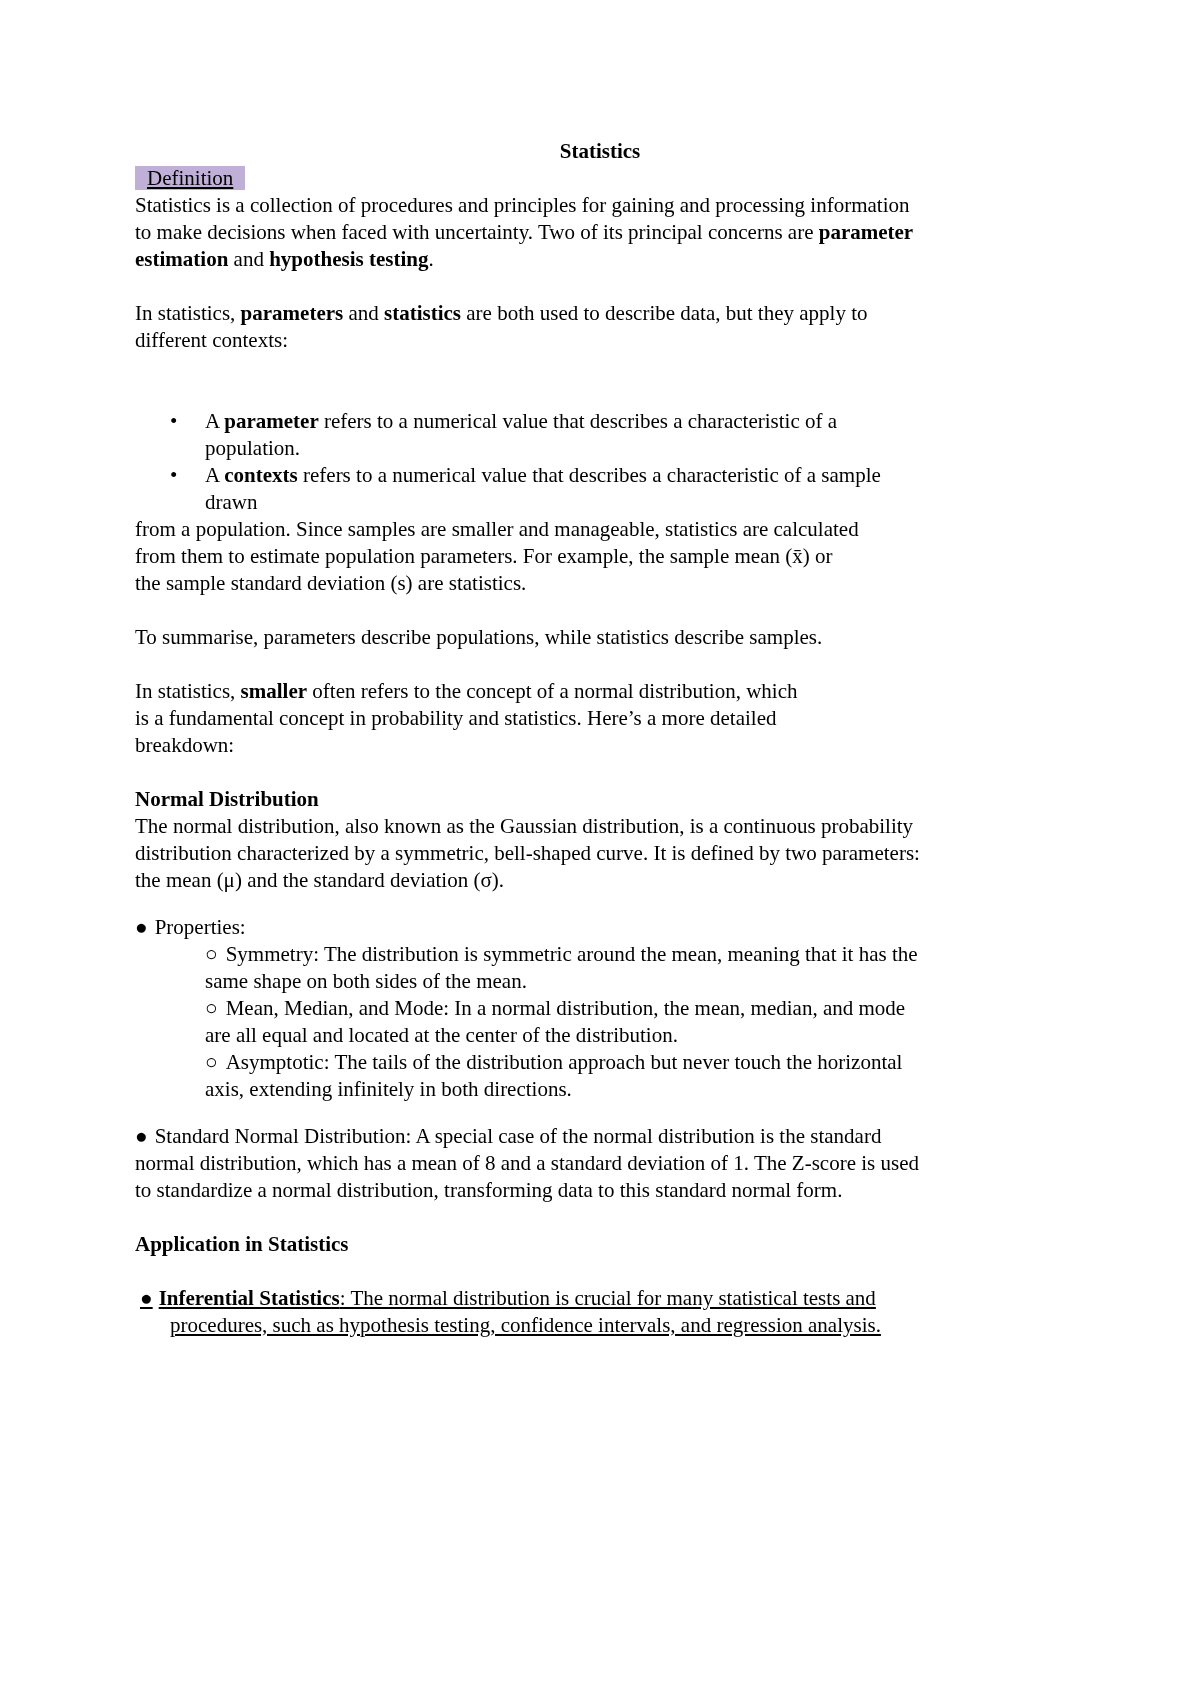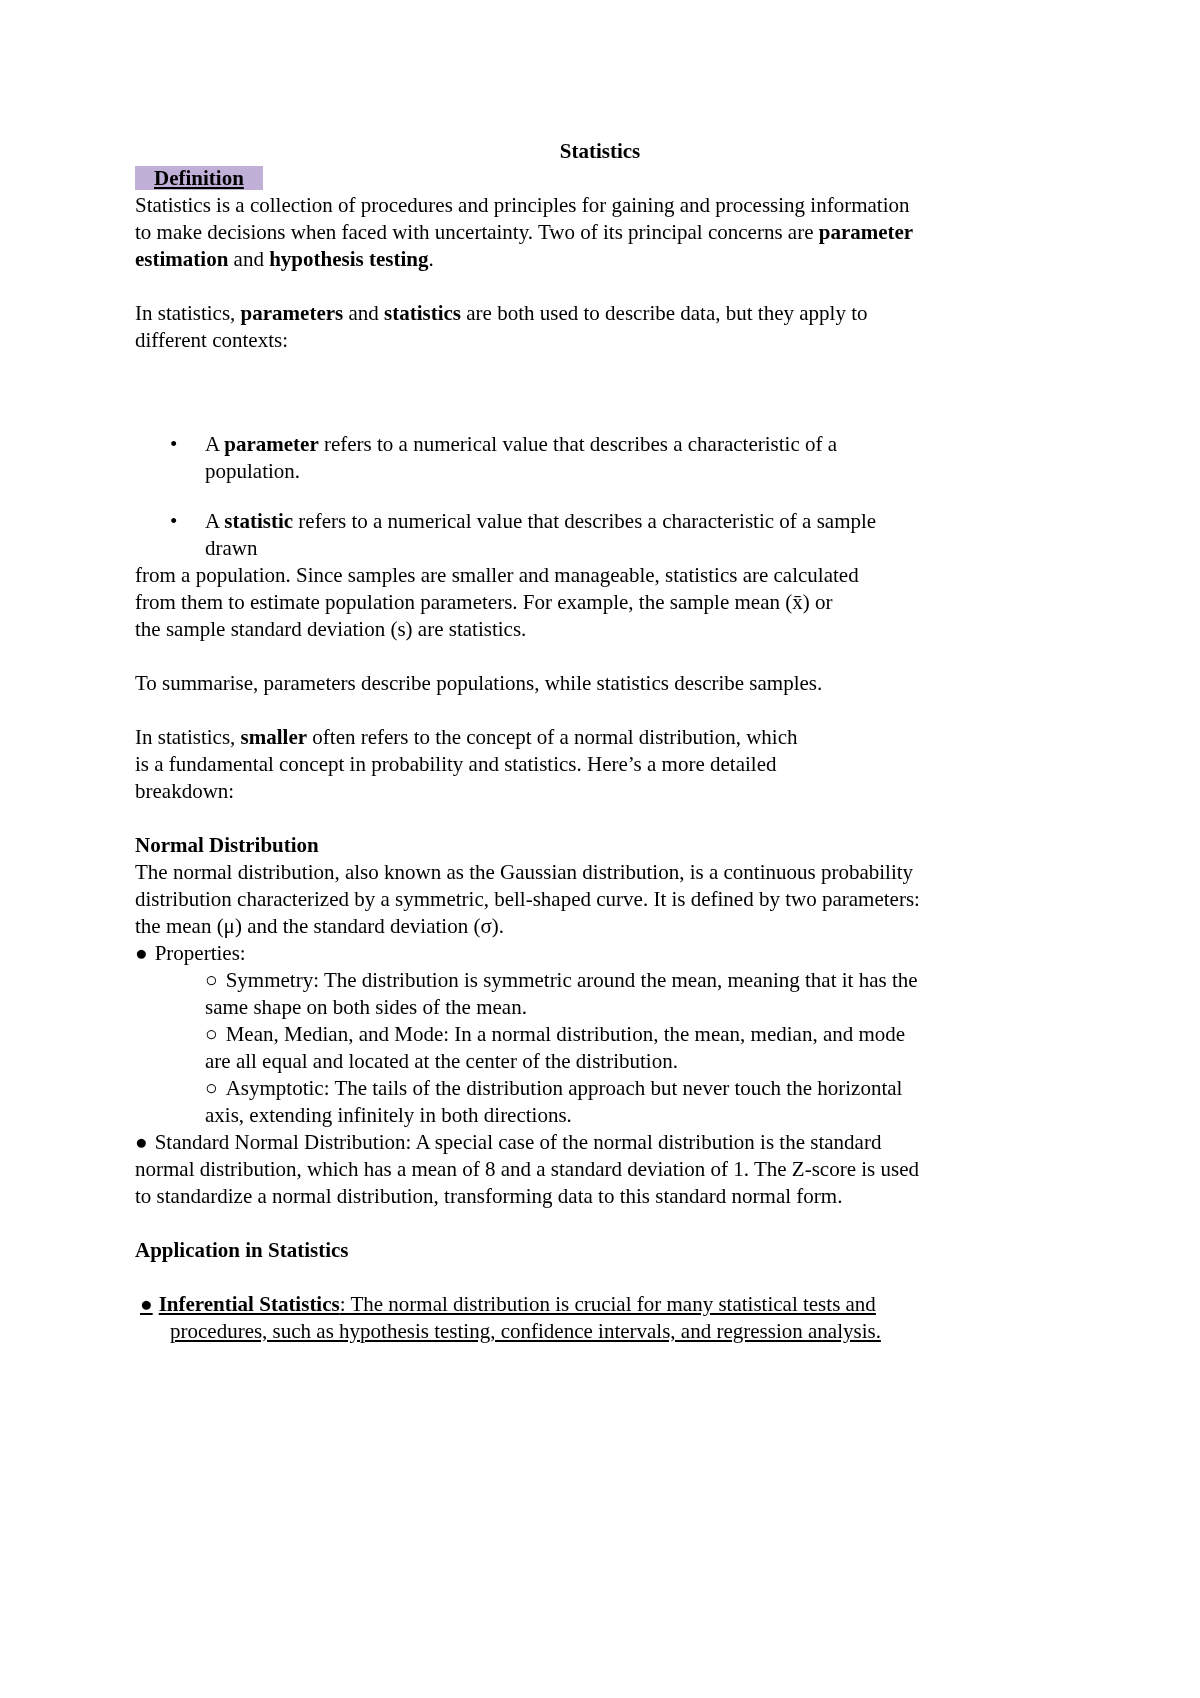--- a/index.html
+++ b/index.html
@@ -20,38 +20,38 @@
   }
   .blk {
     margin: 0;
     font-size: 21px;
     line-height: 27px;
     white-space: pre-wrap;
   }
   .b-title { text-align: center; font-weight: bold; }
   .b-hl .hl {
     background: var(--hl, #c0b0d8);
-    font-weight: bold;
+    font-weight: normal;
     text-decoration: underline;
-    padding: 0 19px;
+    padding: 0 12px;
   }
   .b-blank { height: 27px; }
   .b-head { font-weight: bold; }
   .bold { font-weight: bold; }
 
   
-  .b-li1 { padding-left: 70px; margin-top: 23px; }
+  .b-li1 { padding-left: 70px; }
   .b-li1 .marker { display: inline-block; width: 35px; margin-left: -35px; }
 
   
   .b-li2 { padding-left: 70px; }
   .b-li2 .marker { margin-right: 8px; }
 
   
-  .b-lid { padding-left: 0; }
+  .b-lid { padding-left: 0; margin-top: 20px; }
   .b-lid .marker { margin-right: 7px; }
 
   
   .b-lih { padding-left: 35px; text-indent: -30px; text-decoration: underline; }
   .b-lih .marker { margin-right: 6px; }
 </style>
 </head>
 <body>
 
 <main class="page">
@@ -61,21 +61,21 @@
       <p class="blk b-para"><span>Statistics is a collection of procedures and principles for gaining and processing information
 to make decisions when faced with uncertainty. Two of its principal concerns are </span><span class="bold">parameter
 estimation</span><span> and </span><span class="bold">hypothesis testing</span><span>.</span></p>
       <p class="blk b-blank"></p>
       <p class="blk b-para"><span>In statistics, </span><span class="bold">parameters</span><span> and </span><span class="bold">statistics</span><span> are both used to describe data, but they apply to
 different contexts:</span></p>
       <p class="blk b-blank"></p>
       <p class="blk b-blank"></p>
       <p class="blk b-li1"><span class="marker">•</span><span>A </span><span class="bold">parameter</span><span> refers to a numerical value that describes a characteristic of a
 population.</span></p>
-      <p class="blk b-li1"><span class="marker">•</span><span>A </span><span class="bold">statistic</span><span> refers to a numerical value that describes a characteristic of a sample
+      <p class="blk b-li1"><span class="marker">•</span><span>A </span><span class="bold">contexts</span><span> refers to a numerical value that describes a characteristic of a sample
 drawn</span></p>
       <p class="blk b-para"><span>from a population. Since samples are smaller and manageable, statistics are calculated
 from them to estimate population parameters. For example, the sample mean (x̄) or
 the sample standard deviation (s) are statistics.</span></p>
       <p class="blk b-blank"></p>
       <p class="blk b-para"><span>To summarise, parameters describe populations, while statistics describe samples.</span></p>
       <p class="blk b-blank"></p>
       <p class="blk b-para"><span>In statistics, </span><span class="bold">smaller</span><span> often refers to the concept of a normal distribution, which
 is a fundamental concept in probability and statistics. Here’s a more detailed
 breakdown:</span></p>

